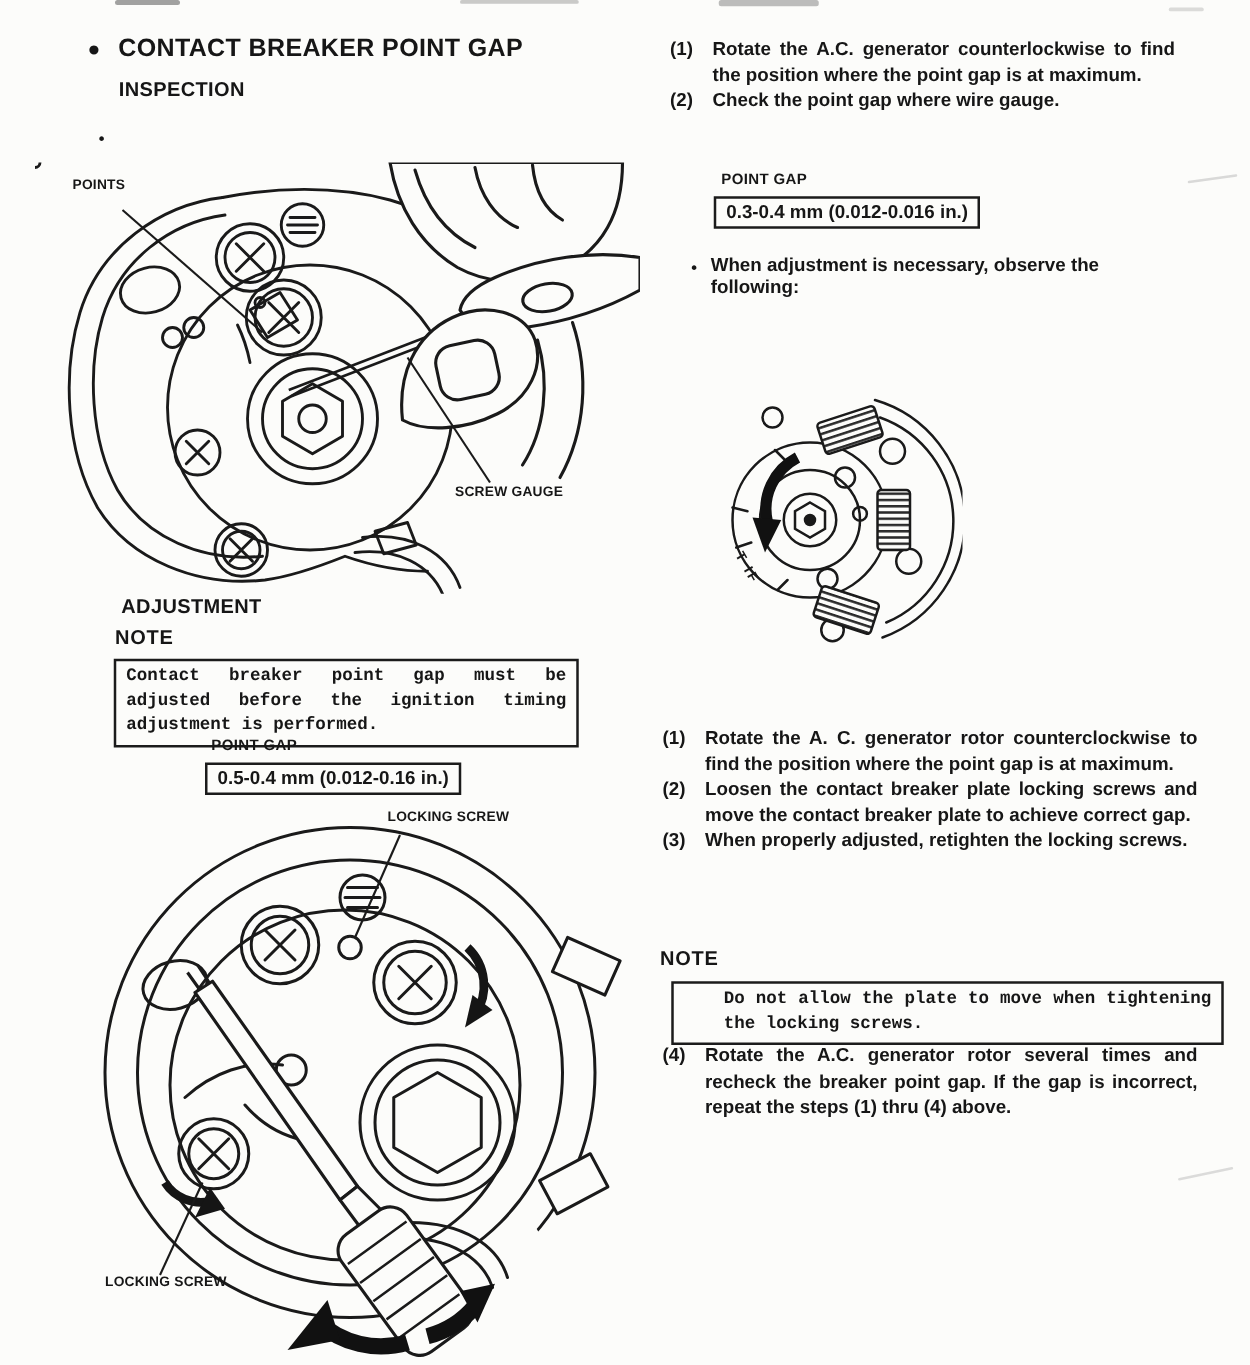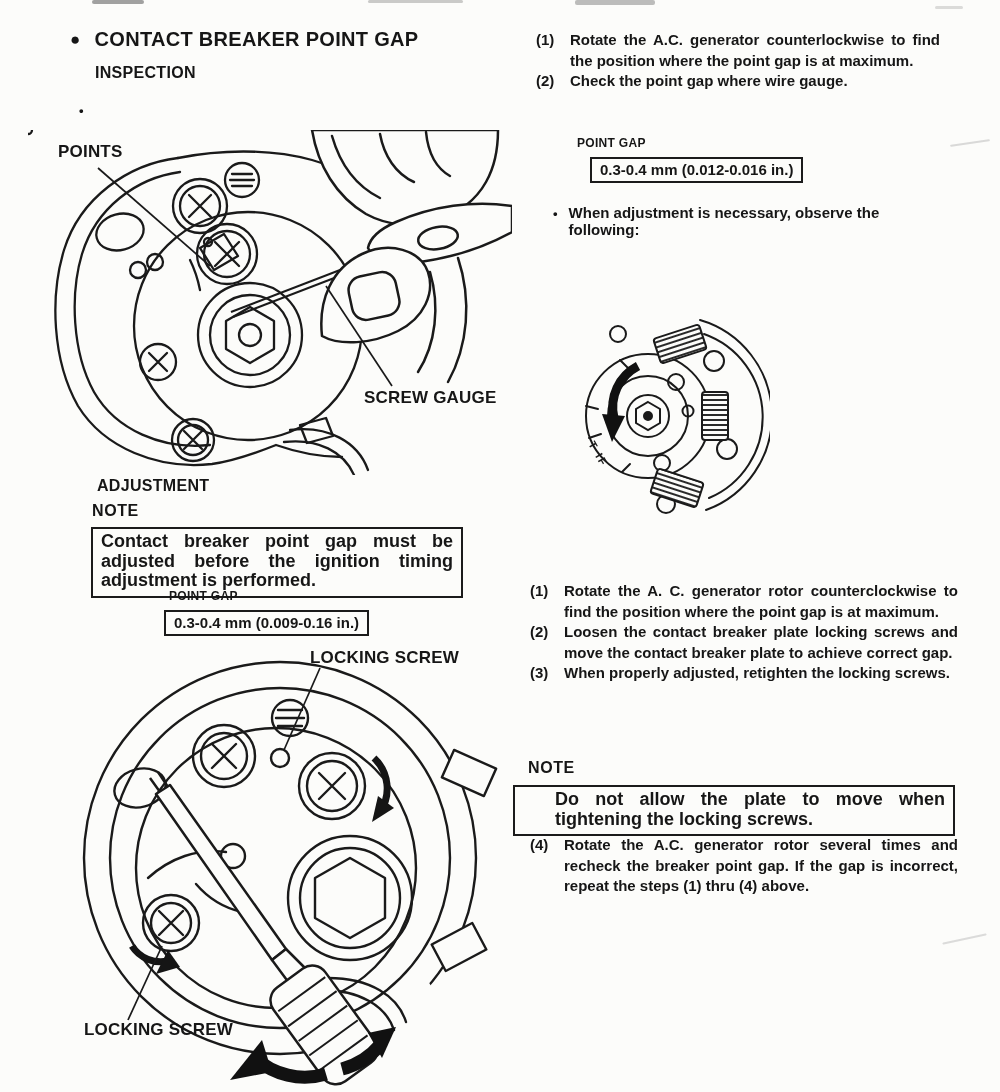--- a/index.html
+++ b/index.html
@@ -9,27 +9,27 @@
     font-family:"Liberation Sans","DejaVu Sans",sans-serif;
     color:#161616;font-weight:700;
   }
   .abs{position:absolute;}
   .title-row{display:flex;align-items:center;gap:14px;font-size:20px;letter-spacing:.3px;}
   .title-bullet{font-size:17px;line-height:1;}
   .sec-head{font-size:16px;letter-spacing:.3px;}
   .body-row{display:flex;gap:11px;font-size:15px;}
   .body-row .sm-bullet{font-size:13px;line-height:19px;}
   .note-head{font-size:16px;letter-spacing:.6px;}
-  .note-box{border:2px solid #1b1b1b;font-size:18px;line-height:19.5px;padding:3px 8px 5px 8px;text-align:justify;background:transparent;}
+  .note-box{border:2px solid #1b1b1b;font-size:14px;line-height:19.5px;padding:3px 8px 5px 8px;text-align:justify;background:transparent;font-family:Liberation Mono, monospace;}
   .pg-head{font-size:12px;letter-spacing:.3px;}
   .pg-box{display:inline-block;border:2px solid #1b1b1b;font-size:15px;padding:2px 8px 3px 8px;white-space:nowrap;}
   .step{display:flex;font-size:15px;line-height:20.5px;}
   .step .num{flex:0 0 34px;}
   .step .txt{flex:1;text-align:justify;}
-  .figlabel{position:absolute;font-size:17px;letter-spacing:.2px;white-space:nowrap;}
+  .figlabel{position:absolute;font-size:11px;letter-spacing:.2px;white-space:nowrap;}
   .smudge{position:absolute;border-radius:2px;}
   svg{display:block;}
 </style>
 </head>
 <body>
 
 <div class="page">
 
   <div class="smudge" style="left:92px;top:0;width:52px;height:4px;background:#333;opacity:.45;"></div>
   <div class="smudge" style="left:368px;top:0;width:95px;height:3px;background:#555;opacity:.3;"></div>
@@ -114,21 +114,21 @@
 
   <div class="abs sec-head" style="left:97px;top:477px;">ADJUSTMENT</div>
 
   <div class="abs note-head" style="left:92px;top:502px;">NOTE</div>
   <div class="abs note-box" style="left:91px;top:527px;width:352px;">
     <span>Contact breaker point gap must be adjusted before the ignition timing adjustment is performed.</span>
   </div>
 
   <div class="abs pg-head" style="left:169px;top:589px;">POINT GAP</div>
   <div class="abs pg-box" style="left:164px;top:610px;">
-    <span>0.3-0.4 mm (0.009-0.16 in.)</span>
+    <span>0.5-0.4 mm (0.012-0.16 in.)</span>
   </div>
 
   <div class="abs" style="left:28px;top:646px;width:492px;height:446px;">
     <svg width="492" height="446" viewBox="0 0 492 446">
       <g stroke="#1a1a1a" fill="none" stroke-width="2.4" stroke-linecap="round" stroke-linejoin="round">
         <circle cx="252" cy="212" r="196"></circle>
         <circle cx="252" cy="212" r="170"></circle>
       </g>
 
       <g stroke="#1a1a1a" fill="#fcfcfa" stroke-width="2.4" stroke-linejoin="round">
@@ -199,21 +199,21 @@
       <span class="num">(1)</span>
       <div class="txt">Rotate the A.C. generator counterlockwise to find the position where the point gap is at maximum.</div>
     </div>
     <div class="step">
       <span class="num">(2)</span>
       <div class="txt">Check the point gap where wire gauge.</div>
     </div>
   </div>
 
   <div class="abs pg-head" style="left:577px;top:136px;">POINT GAP</div>
-  <div class="abs pg-box" style="left:590px;top:157px;">
+  <div class="abs pg-box" style="left:571px;top:157px;">
     <span>0.3-0.4 mm (0.012-0.016 in.)</span>
   </div>
 
   <div class="abs body-row" style="left:553px;top:204px;width:400px;">
     <span class="sm-bullet">•</span>
     <span>When adjustment is necessary, observe the following:</span>
   </div>
 
   <div class="abs" style="left:562px;top:314px;width:208px;height:208px;">
     <svg width="208" height="208" viewBox="0 0 208 208">
@@ -260,21 +260,21 @@
       <span class="num">(2)</span>
       <div class="txt">Loosen the contact breaker plate locking screws and move the contact breaker plate to achieve correct gap.</div>
     </div>
     <div class="step">
       <span class="num">(3)</span>
       <div class="txt">When properly adjusted, retighten the locking screws.</div>
     </div>
   </div>
 
   <div class="abs note-head" style="left:528px;top:759px;">NOTE</div>
-  <div class="abs note-box" style="left:513px;top:785px;width:390px;padding-left:40px;">
+  <div class="abs note-box" style="left:537px;top:785px;width:390px;padding-left:40px;">
     <span>Do not allow the plate to move when tightening the locking screws.</span>
   </div>
 
   <div class="abs step" style="left:530px;top:835px;width:428px;">
     <span class="num">(4)</span>
     <div class="txt">Rotate the A.C. generator rotor several times and recheck the breaker point gap.  If the gap is incorrect, repeat the steps (1) thru (4) above.</div>
   </div>
 
 </div>
 

